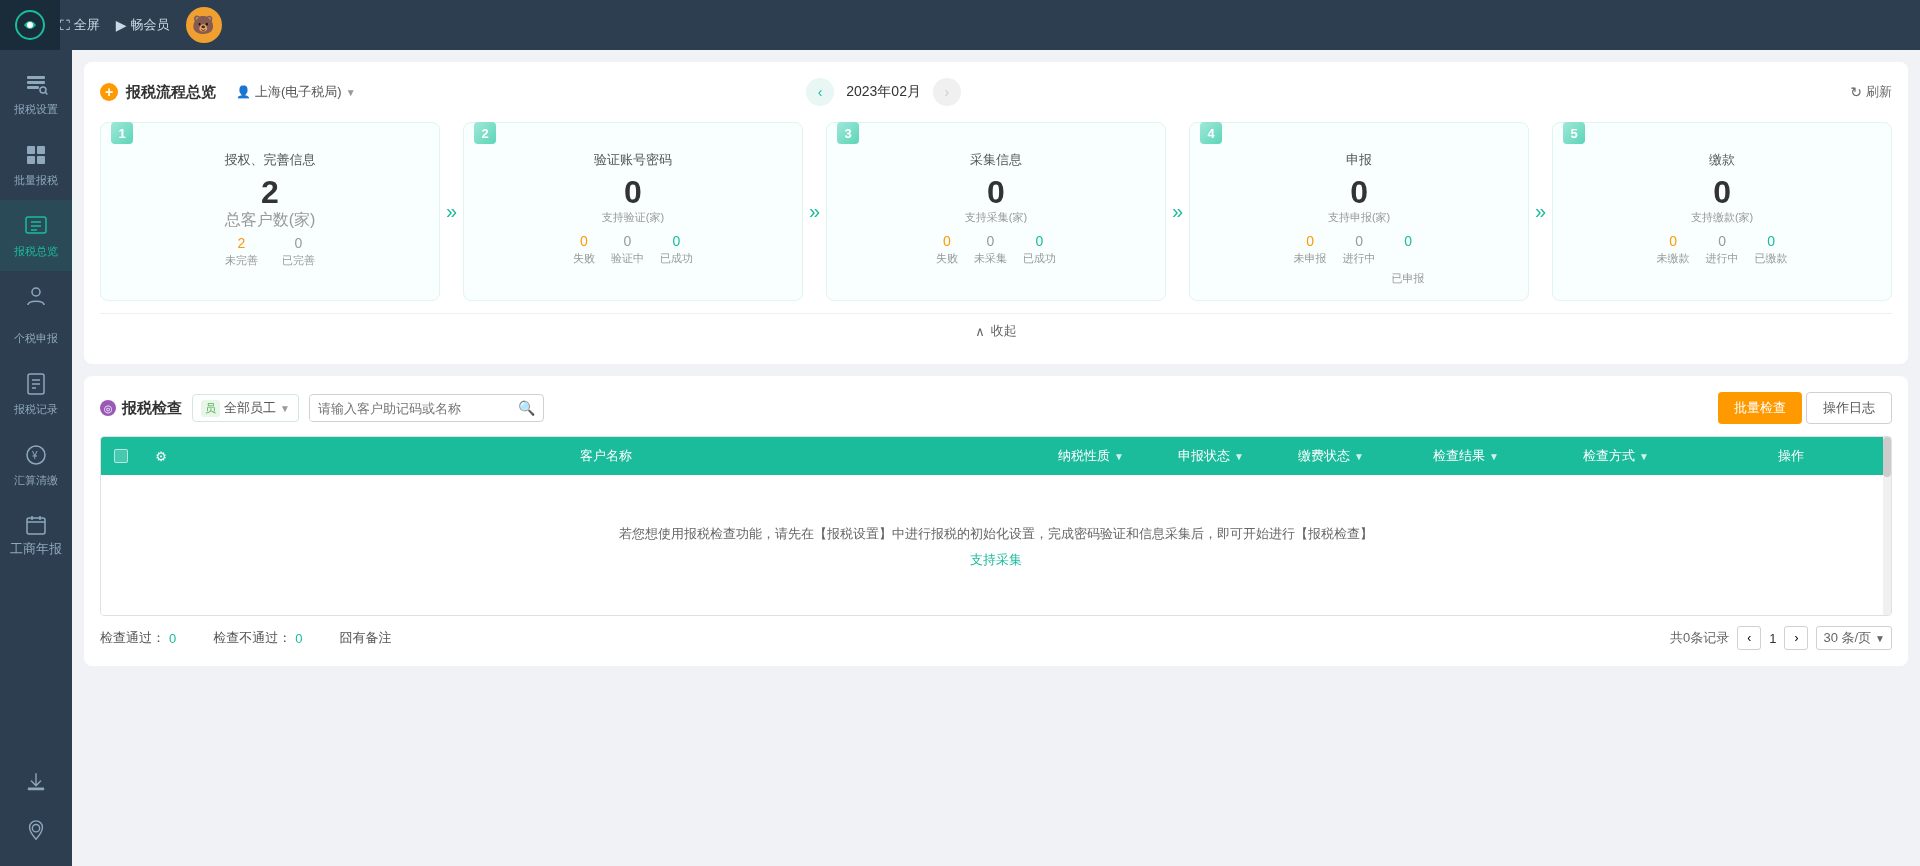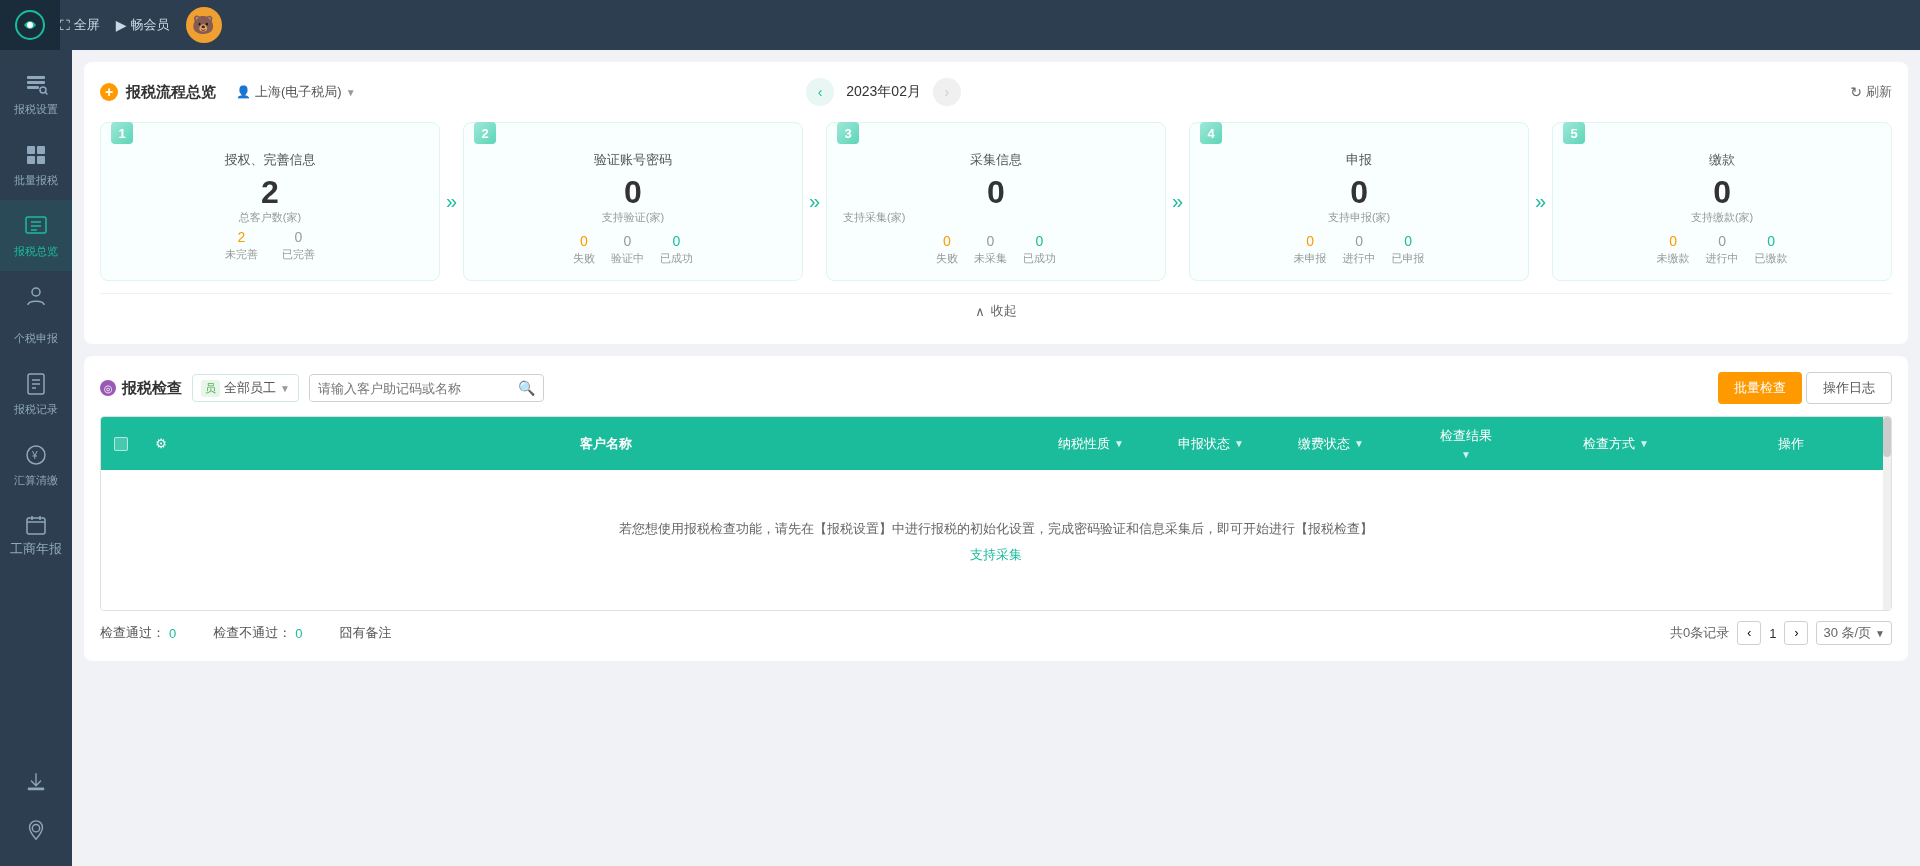--- a/index.html
+++ b/index.html
@@ -159,21 +159,21 @@
           <span>刷新</span>
         </div>
       </div>
 
       <div style="display:flex;align-items:stretch;gap:0;">
 
         <div style="flex:1;background:#f8fffe;border:1px solid #e0f5ef;border-radius:8px;padding:14px 16px;position:relative;">
           <div style="position:absolute;top:-1px;left:10px;width:22px;height:22px;background:linear-gradient(135deg,#a0e8d8,#5cd5b8);border-radius:4px;display:flex;align-items:center;justify-content:center;color:#fff;font-size:13px;font-weight:bold;">1</div>
           <div style="margin-top:14px;font-size:13px;color:#555;text-align:center;margin-bottom:6px;">授权、完善信息</div>
           <div style="font-size:32px;font-weight:bold;color:#333;text-align:center;line-height:1.1;">2</div>
-          <div style="font-size:11px;color:#999;text-align:center;">总客户数(家)</div>
+          <div style="font-size:16px;color:#999;text-align:center;">总客户数(家)</div>
           <div style="display:flex;justify-content:center;gap:24px;margin-top:4px;">
             <div style="display:flex;flex-direction:column;align-items:center;gap:2px;">
               <span style="font-size:14px;color:#f90;">2</span>
               <span style="font-size:11px;color:#999;">未完善</span>
             </div>
             <div style="display:flex;flex-direction:column;align-items:center;gap:2px;">
               <span style="font-size:14px;color:#999;">0</span>
               <span style="font-size:11px;color:#999;">已完善</span>
             </div>
           </div>
@@ -201,21 +201,21 @@
             </div>
           </div>
         </div>
 
         <div style="display:flex;align-items:center;padding:0 6px;color:#1abc9c;font-size:20px;flex-shrink:0;">»</div>
 
         <div style="flex:1;background:#f8fffe;border:1px solid #e0f5ef;border-radius:8px;padding:14px 16px;position:relative;">
           <div style="position:absolute;top:-1px;left:10px;width:22px;height:22px;background:linear-gradient(135deg,#a0e8d8,#5cd5b8);border-radius:4px;display:flex;align-items:center;justify-content:center;color:#fff;font-size:13px;font-weight:bold;">3</div>
           <div style="margin-top:14px;font-size:13px;color:#555;text-align:center;margin-bottom:6px;">采集信息</div>
           <div style="font-size:32px;font-weight:bold;color:#333;text-align:center;line-height:1.1;">0</div>
-          <div style="font-size:11px;color:#999;margin-bottom:8px;">支持采集(家)</div>
+          <div style="font-size:11px;color:#999;text-align:center;margin-bottom:8px;">支持采集(家)</div>
           <div style="display:flex;justify-content:center;gap:16px;margin-top:4px;">
             <div style="display:flex;flex-direction:column;align-items:center;gap:2px;">
               <span style="font-size:14px;color:#f90;">0</span>
               <span style="font-size:11px;color:#999;">失败</span>
             </div>
             <div style="display:flex;flex-direction:column;align-items:center;gap:2px;">
               <span style="font-size:14px;color:#999;">0</span>
               <span style="font-size:11px;color:#999;">未采集</span>
             </div>
             <div style="display:flex;flex-direction:column;align-items:center;gap:2px;">
@@ -236,21 +236,21 @@
             <div style="display:flex;flex-direction:column;align-items:center;gap:2px;">
               <span style="font-size:14px;color:#f90;">0</span>
               <span style="font-size:11px;color:#999;">未申报</span>
             </div>
             <div style="display:flex;flex-direction:column;align-items:center;gap:2px;">
               <span style="font-size:14px;color:#999;">0</span>
               <span style="font-size:11px;color:#999;">进行中</span>
             </div>
             <div style="display:flex;flex-direction:column;align-items:center;gap:2px;">
               <span style="font-size:14px;color:#1abc9c;">0</span>
-              <span style="font-size:11px;color:#999;">已申报</span>
+              <span style="font-size:11px;color:#999;margin-top:20px;">已申报</span>
             </div>
           </div>
         </div>
 
         <div style="display:flex;align-items:center;padding:0 6px;color:#1abc9c;font-size:20px;flex-shrink:0;">»</div>
 
         <div style="flex:1;background:#f8fffe;border:1px solid #e0f5ef;border-radius:8px;padding:14px 16px;position:relative;">
           <div style="position:absolute;top:-1px;left:10px;width:22px;height:22px;background:linear-gradient(135deg,#a0e8d8,#5cd5b8);border-radius:4px;display:flex;align-items:center;justify-content:center;color:#fff;font-size:13px;font-weight:bold;">5</div>
           <div style="margin-top:14px;font-size:13px;color:#555;text-align:center;margin-bottom:6px;">缴款</div>
           <div style="font-size:32px;font-weight:bold;color:#333;text-align:center;line-height:1.1;">0</div>
@@ -306,34 +306,34 @@
 
       <div style="border:1px solid #e0e0e0;border-radius:4px;overflow:hidden;position:relative;">
 
         <div style="background:#1abc9c;display:grid;grid-template-columns:40px 40px 1fr 120px 120px 120px 150px 150px 200px;">
           <div style="padding:10px 8px;color:#fff;font-size:13px;text-align:center;display:flex;align-items:center;justify-content:center;">
             <div style="width:14px;height:14px;border:1px solid rgba(255,255,255,0.6);border-radius:2px;background:rgba(255,255,255,0.2);"></div>
           </div>
           <div style="padding:10px 8px;color:#fff;font-size:13px;text-align:center;display:flex;align-items:center;justify-content:center;">
             <span>⚙</span>
           </div>
-          <div style="padding:10px 8px;color:#fff;font-size:13px;text-align:center;display:flex;align-items:center;justify-content:center;font-weight:bold;">客户名称</div>
+          <div style="padding:10px 8px;color:#fff;font-size:13px;text-align:center;display:flex;align-items:center;justify-content:center;">客户名称</div>
           <div style="padding:10px 8px;color:#fff;font-size:13px;text-align:center;display:flex;align-items:center;justify-content:center;gap:4px;">
             <span>纳税性质</span>
               <span style="font-size:10px;opacity:0.8;">▼</span>
           </div>
           <div style="padding:10px 8px;color:#fff;font-size:13px;text-align:center;display:flex;align-items:center;justify-content:center;gap:4px;">
             <span>申报状态</span>
               <span style="font-size:10px;opacity:0.8;">▼</span>
           </div>
           <div style="padding:10px 8px;color:#fff;font-size:13px;text-align:center;display:flex;align-items:center;justify-content:center;gap:4px;">
             <span>缴费状态</span>
               <span style="font-size:10px;opacity:0.8;">▼</span>
           </div>
-          <div style="padding:10px 8px;color:#fff;font-size:13px;text-align:center;display:flex;align-items:center;justify-content:center;gap:4px;flex-direction:column;">
+          <div style="padding:10px 8px;color:#fff;font-size:13px;text-align:center;display:flex;align-items:center;justify-content:center;gap:4px;">
             <span>检查结果</span>
               <span style="font-size:10px;opacity:0.8;">▼</span>
           </div>
           <div style="padding:10px 8px;color:#fff;font-size:13px;text-align:center;display:flex;align-items:center;justify-content:center;gap:4px;">
             <span>检查方式</span>
               <span style="font-size:10px;opacity:0.8;">▼</span>
           </div>
           <div style="padding:10px 8px;color:#fff;font-size:13px;text-align:center;display:flex;align-items:center;justify-content:center;">操作</div>
         </div>
 

